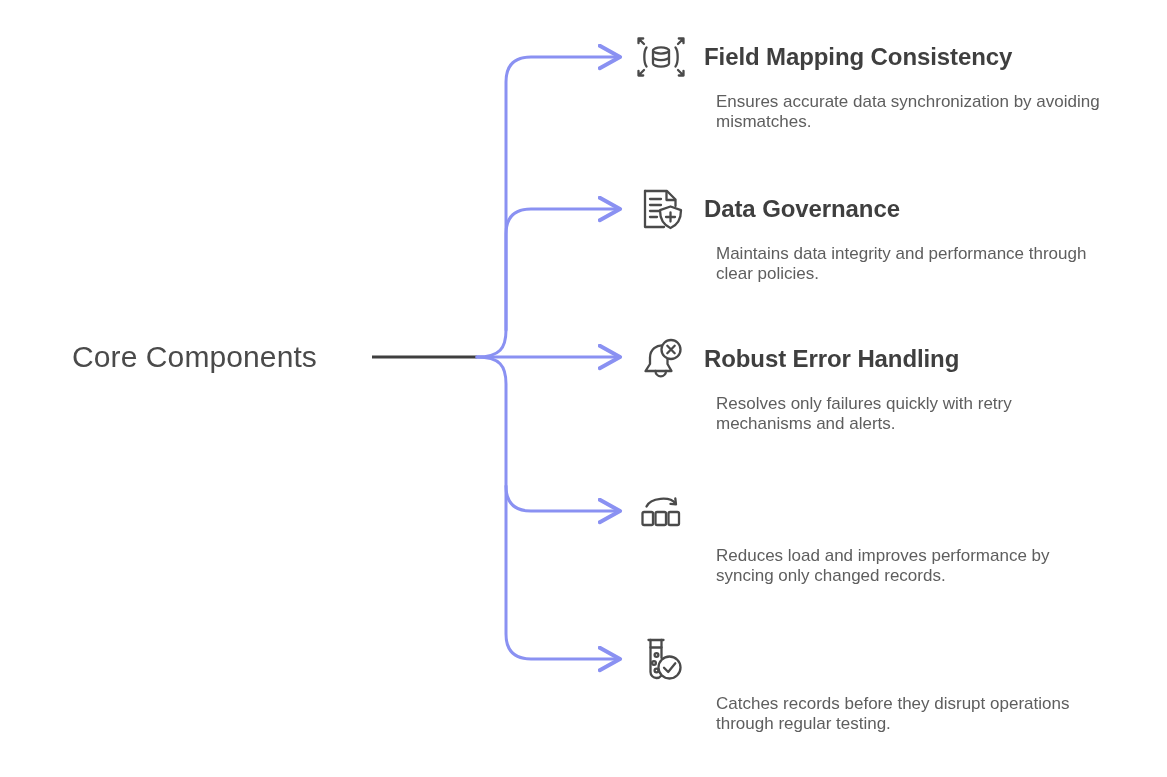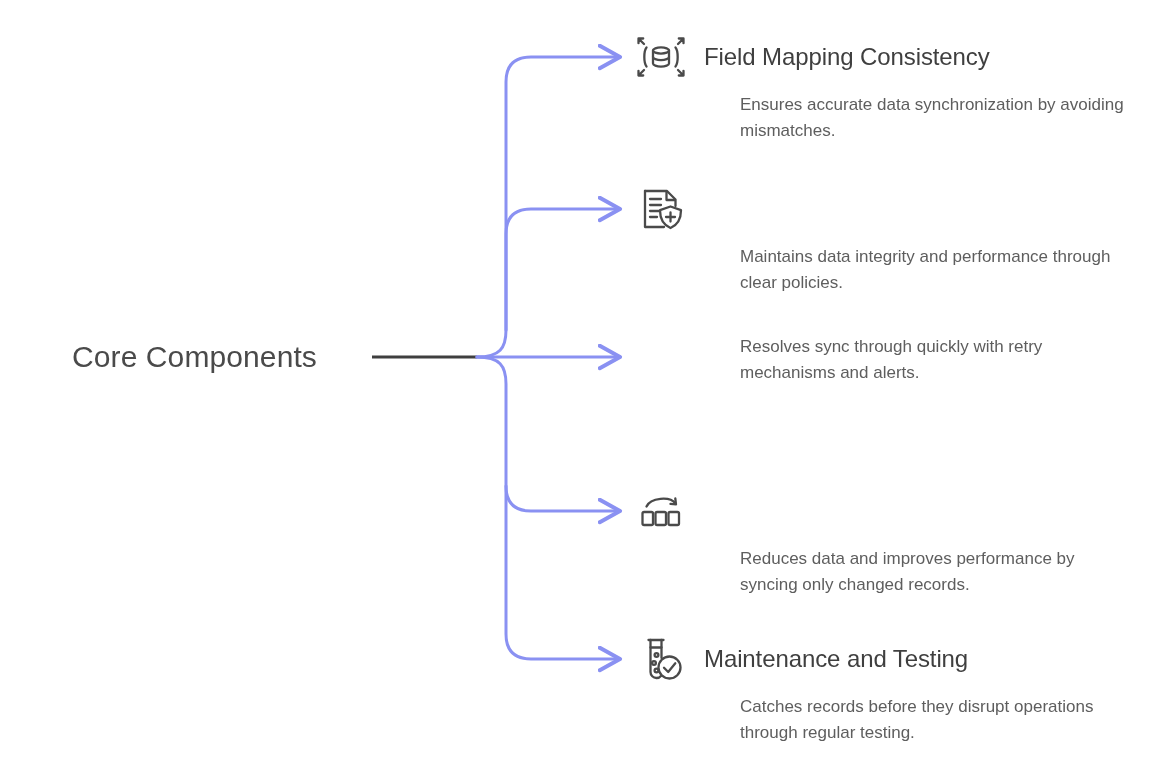--- a/index.html
+++ b/index.html
@@ -67,31 +67,31 @@
     height: 58px;
     display: flex;
     align-items: center;
     justify-content: center;
   }
   .branch-icon svg {
     display: block;
   }
   .branch-title {
     font-size: 24px;
-    font-weight: normal;
+    font-weight: bold;
     color: #3f3f3f;
     letter-spacing: -0.1px;
     line-height: 58px;
     white-space: nowrap;
   }
   .branch-desc {
-    margin-left: 108px;
+    margin-left: 84px;
     margin-top: 4px;
     font-size: 17px;
-    line-height: 26px;
+    line-height: 20px;
     color: #5e5e5e;
     width: 390px;
   }
 
   .item-0 { top: 28px; }
   .item-1 { top: 180px; }
   .item-2 { top: 330px; }
   .item-3 { top: 482px; }
   .item-4 { top: 630px; }
 </style>
@@ -158,61 +158,74 @@
 
           <path d="M16 17 L27 17"></path>
           <path d="M16 23 L27 23"></path>
           <path d="M16 29 L25 29"></path>
           <path d="M16 35 L23 35"></path>
 
           <path d="M36.5 24.5 L47 28.2 C47 37.5 42.8 43.2 36.5 46 C30.2 43.2 26 37.5 26 28.2 Z" fill="#ffffff"></path>
           <path d="M36.5 30.5 L36.5 39.5 M32 35 L41 35"></path>
         </svg>
       </span>
+      <span class="branch-title">Data Governance</span>
     </div>
     <div class="branch-desc">Maintains data integrity and performance through clear policies.</div>
   </div>
 
   <div class="branch-item item-2">
-    <div class="branch-desc">Resolves sync through quickly with retry mechanisms and alerts.</div>
+    <div class="branch-head">
+      <span class="branch-icon">
+        <svg width="54" height="54" viewBox="0 0 54 54" fill="none" stroke="#4a4a4a" stroke-width="2.3" stroke-linecap="round" stroke-linejoin="round">
+
+          <path d="M30 13.5 C22.5 12.3 16 18 16 25.5 L16 32 L11.5 39 L37.5 39 L33.5 32 L33.5 26"></path>
+          <path d="M21.5 39 C21.5 42 23.9 44.3 26.8 44.3 C29.7 44.3 32 42 32 39"></path>
+
+          <circle cx="37" cy="17.5" r="9.5" fill="#ffffff"></circle>
+          <path d="M33.3 13.8 L40.7 21.2 M40.7 13.8 L33.3 21.2"></path>
+        </svg>
+      </span>
+      <span class="branch-title">Robust Error Handling</span>
+    </div>
+    <div class="branch-desc">Resolves only failures quickly with retry mechanisms and alerts.</div>
   </div>
 
   <div class="branch-item item-3">
     <div class="branch-head">
       <span class="branch-icon">
         <svg width="54" height="54" viewBox="0 0 54 54" fill="none" stroke="#4a4a4a" stroke-width="2.3" stroke-linecap="round" stroke-linejoin="round">
 
           <path d="M12.5 22.5 C16.5 13.5 36 12 41.5 19.5"></path>
           <path d="M36.5 19.8 L42 20.3 L41.3 14.5"></path>
 
           <rect x="8.5" y="28" width="10.5" height="13" rx="1.6"></rect>
           <rect x="21.5" y="28" width="10.5" height="13" rx="1.6"></rect>
           <rect x="34.5" y="28" width="10.5" height="13" rx="1.6"></rect>
         </svg>
       </span>
     </div>
-    <div class="branch-desc">Reduces data and improves performance by syncing only changed records.</div>
+    <div class="branch-desc">Reduces load and improves performance by syncing only changed records.</div>
   </div>
 
   <div class="branch-item item-4">
     <div class="branch-head">
       <span class="branch-icon">
         <svg width="54" height="54" viewBox="0 0 54 54" fill="none" stroke="#4a4a4a" stroke-width="2.3" stroke-linecap="round" stroke-linejoin="round">
 
           <path d="M14.5 8 L29.5 8"></path>
           <path d="M16.5 8 L16.5 40 C16.5 43.3 19.2 46 22.5 46 C24.4 46 26.1 45.1 27.2 43.7"></path>
           <path d="M27.5 8 L27.5 26"></path>
           <path d="M16.5 15.5 L27.5 15.5"></path>
 
           <circle cx="22.5" cy="23" r="1.9"></circle>
           <circle cx="20" cy="31" r="1.9"></circle>
           <circle cx="22.5" cy="38.5" r="1.9"></circle>
 
           <circle cx="35.5" cy="35.5" r="11" fill="#ffffff"></circle>
           <path d="M30 35.8 L34.2 40 L41.3 31.3"></path>
         </svg>
       </span>
-      <span class="branch-title">Maintenance and Testing</span>
     </div>
     <div class="branch-desc">Catches records before they disrupt operations through regular testing.</div>
   </div>
 
 </div>
 
 </body></html>

